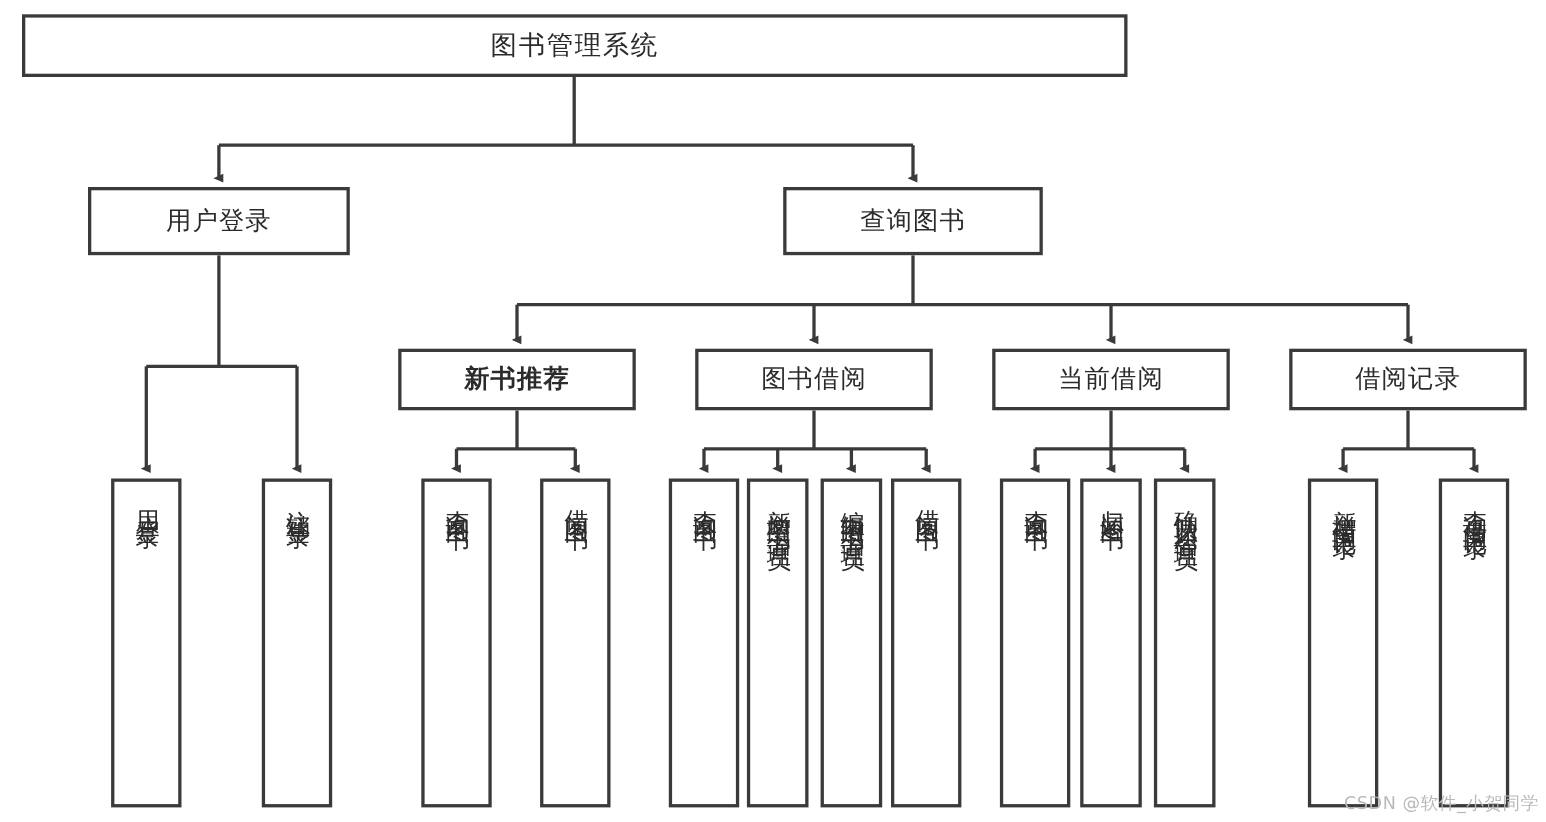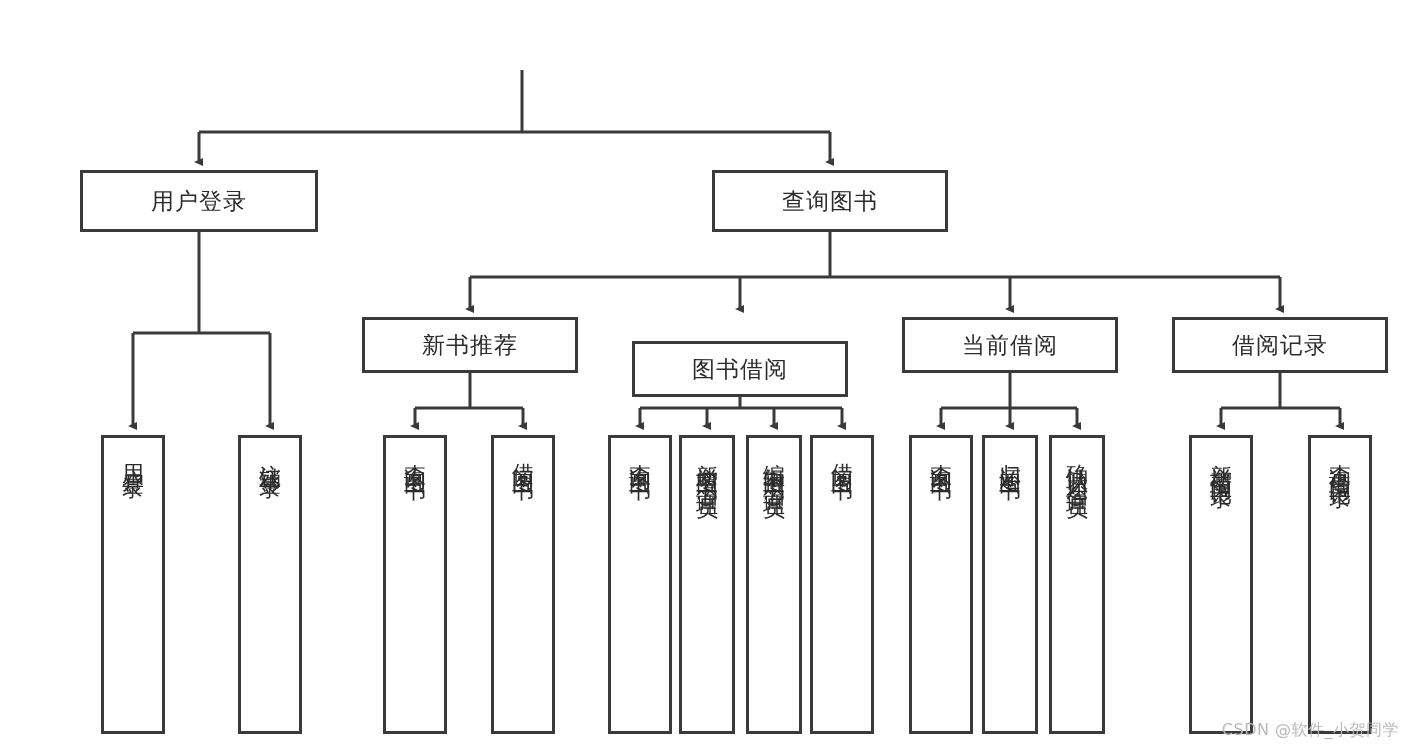--- a/index.html
+++ b/index.html
@@ -126,34 +126,37 @@
       <path d="M1010,408 L1010,426" marker-end="url(#arrow)"></path>
       <path d="M1077,408 L1077,426" marker-end="url(#arrow)"></path>
 
       <path d="M1280,373 L1280,408"></path>
       <path d="M1221,408 L1340,408"></path>
       <path d="M1221,408 L1221,426" marker-end="url(#arrow)"></path>
       <path d="M1340,408 L1340,426" marker-end="url(#arrow)"></path>
     </g>
   </svg>
 
+  <div class="node h-node root" style="left:20px; top:13px; width:1005px; height:57px;">
+    <span class="node-label">图书管理系统</span>
+  </div>
 
   <div class="node h-node" style="left:80px; top:170px; width:238px; height:62px;">
     <span class="node-label">用户登录</span>
   </div>
 
   <div class="node h-node" style="left:712px; top:170px; width:236px; height:62px;">
     <span class="node-label">查询图书</span>
   </div>
 
-  <div class="node h-node" style="left:362px; top:317px; width:216px; height:56px;">
+  <div class="node h-node" style="left:362px; top:317px; width:216px; height:56px;font-weight:bold;">
     <span class="node-label">新书推荐</span>
   </div>
 
-  <div class="node h-node" style="left:632px; top:317px; width:216px; height:56px;margin-top:24px;">
+  <div class="node h-node" style="left:632px; top:317px; width:216px; height:56px;">
     <span class="node-label">图书借阅</span>
   </div>
 
   <div class="node h-node" style="left:902px; top:317px; width:216px; height:56px;">
     <span class="node-label">当前借阅</span>
   </div>
 
   <div class="node h-node" style="left:1172px; top:317px; width:216px; height:56px;">
     <span class="node-label">借阅记录</span>
   </div>

